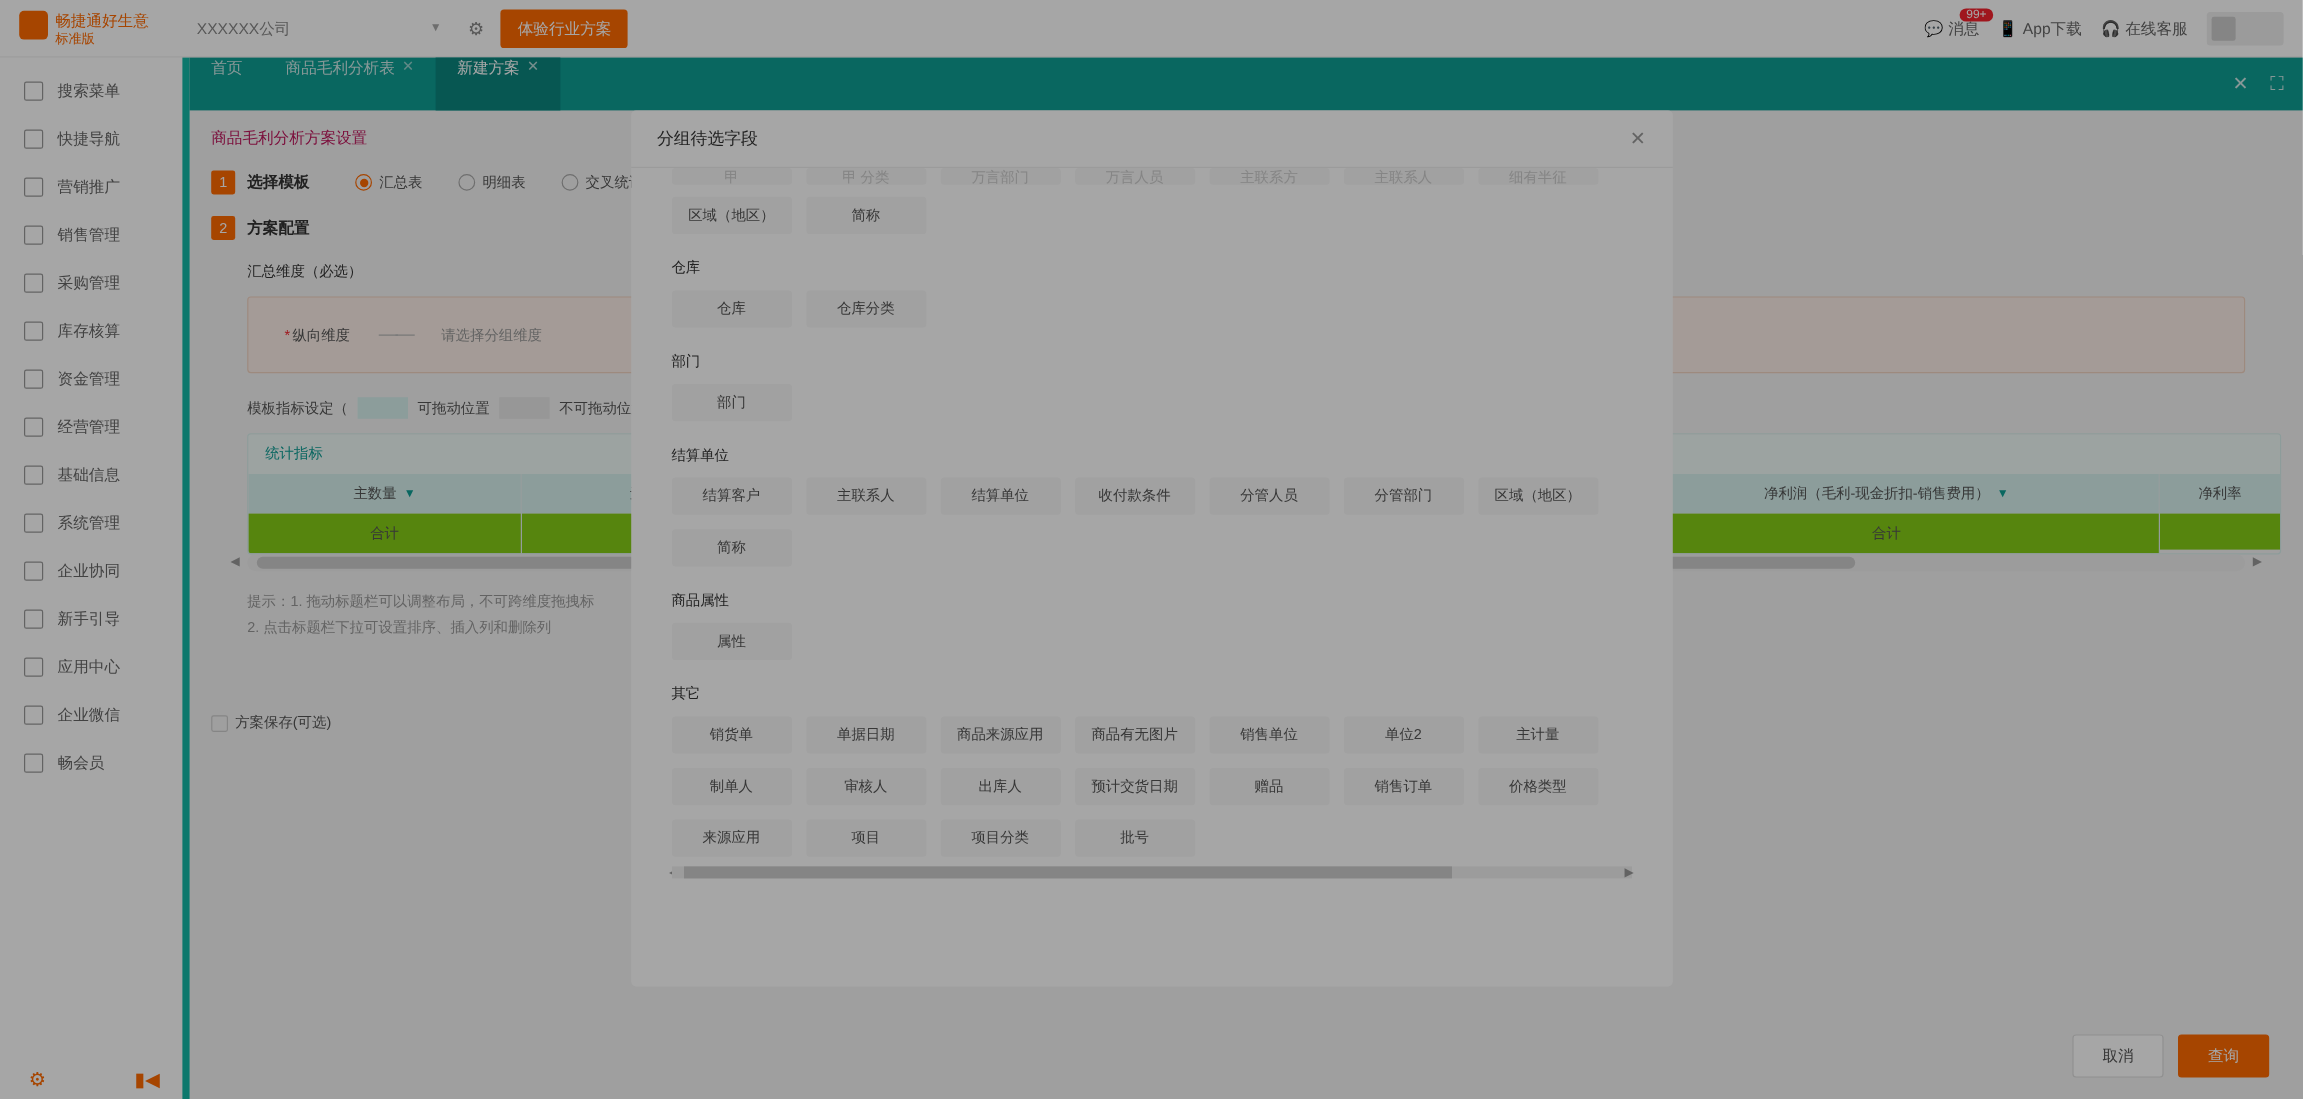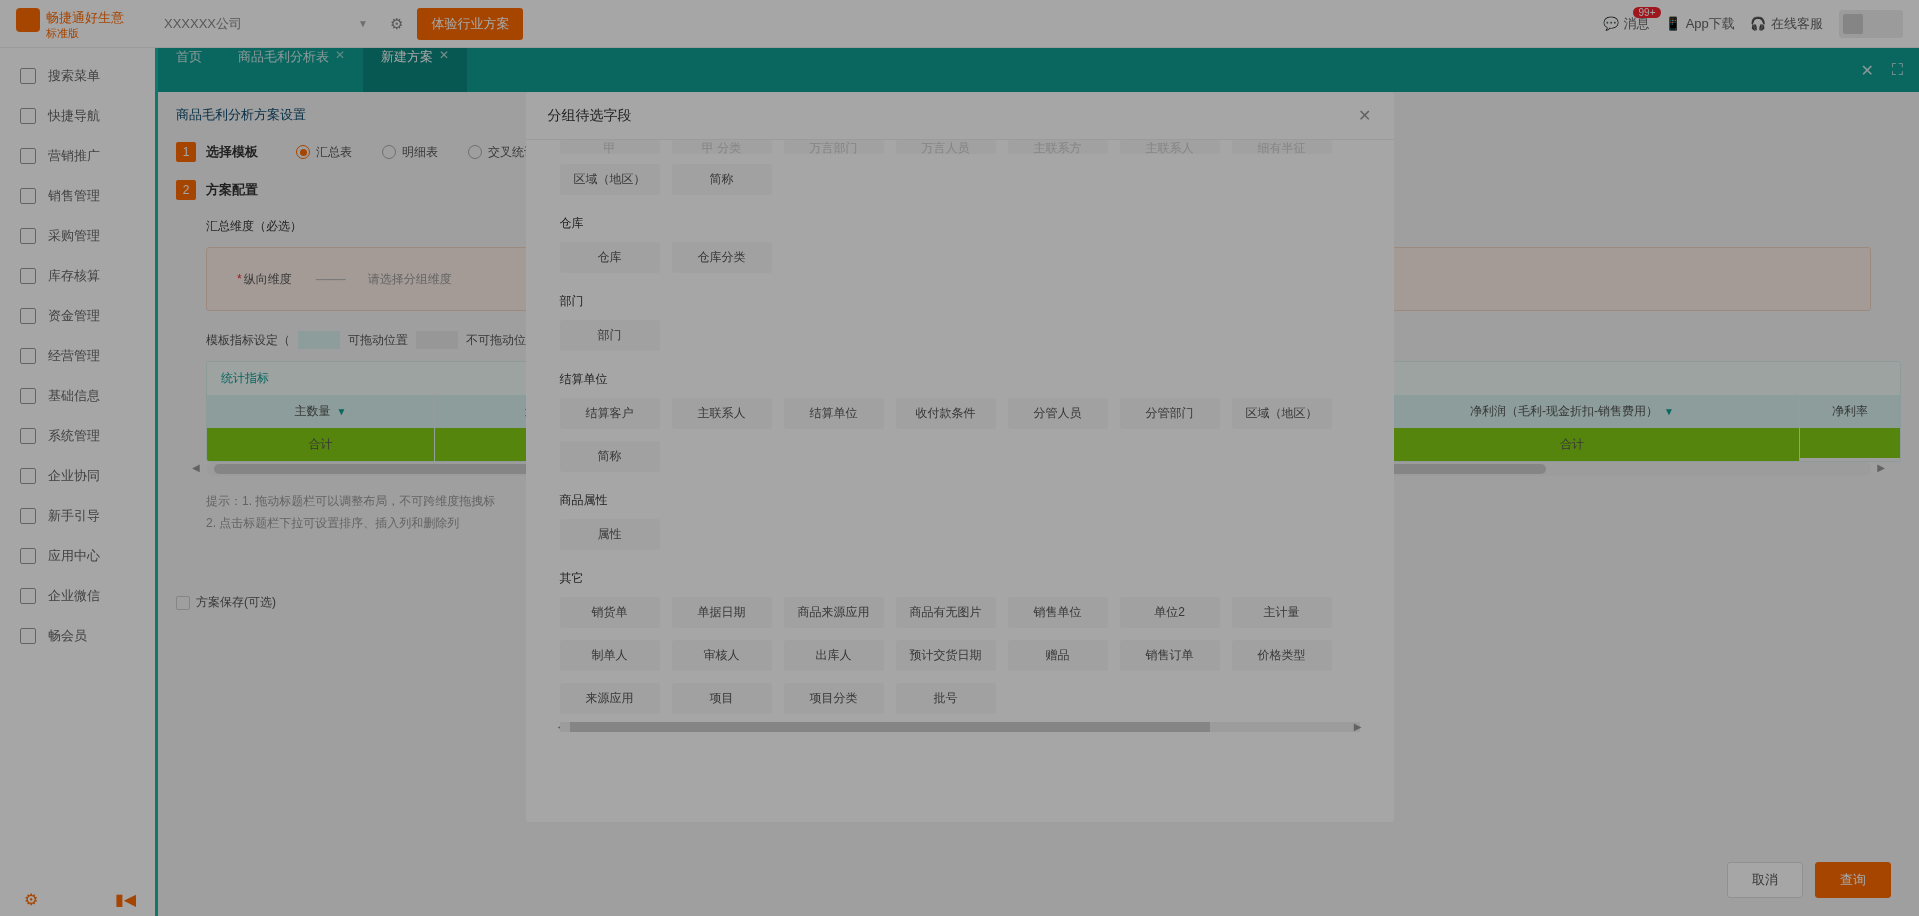--- a/index.html
+++ b/index.html
@@ -12,33 +12,33 @@
 .company-sel { width: 220px; height: 28px; line-height: 28px; color: #888; font-size: 13px; display: flex; align-items: center; justify-content: space-between; padding: 0 8px; }
 .chev { color: #aaa; font-size: 10px; }
 .gear { color: #888; margin: 0 14px; font-size: 15px; }
 .orange-btn { background: #ff6a00; color: #fff; border: none; padding: 7px 14px; border-radius: 3px; font-size: 13px; }
 .top-right { margin-left: auto; display: flex; align-items: center; gap: 16px; color: #666; font-size: 13px; }
 .top-item { display: flex; align-items: center; gap: 4px; position: relative; }
 .badge { position: absolute; top: -8px; right: -12px; background: #f5222d; color: #fff; font-size: 10px; padding: 0 6px; border-radius: 8px; }
 .avatar-box { width: 64px; height: 28px; background: #eee; border-radius: 3px; display:flex; align-items:center; padding-left:4px;}
 .avatar-box .av{width:20px;height:20px;background:#ccc;border-radius:2px;}
 .main { display: flex; height: calc(100% - 48px); }
-.sidebar { width: 158px; background: #fff; border-right: 3px solid #14b8a6; padding-top: 8px; display:flex; flex-direction:column;}
+.sidebar { width: 158px; background: #fff; border-right: 6px solid #14b8a6; padding-top: 8px; display:flex; flex-direction:column;}
 .sb-item { display: flex; align-items: center; padding: 11px 20px; color: #666; font-size: 13px; cursor: pointer; gap: 12px; }
 .sb-icon { width: 16px; height: 16px; border: 1.5px solid #999; border-radius: 2px; }
 .sb-footer{margin-top:auto; display:flex; justify-content:space-between; padding:10px 24px;}
 .sb-foot-ic{width:16px;height:16px;color:#ff6a00;}
 .content { flex: 1; display: flex; flex-direction: column; }
 .tabs { height: 44px; background: #0e9e94; display: flex; align-items: stretch; }
 .tab { padding: 0 18px; color: #cfeae8; font-size: 13px; display: flex; align-items: flex-start; gap: 6px; cursor: pointer; }
 .tab.active { background: #0c867f; color: #fff; }
 .tab-x { font-size: 12px; opacity: .7; }
 .tabs-right { margin-left: auto; display: flex; align-items: center; padding-right: 16px; gap: 18px; color: #cfeae8; }
 .page { padding: 14px 18px; flex: 1; overflow: auto; position: relative; }
-.page-title { font-size: 13px; color: #0c4a6e; margin-bottom: 18px; }
+.page-title { font-size: 13px; color: #be185d; margin-bottom: 18px; }
 .step-row { display: flex; align-items: center; gap: 10px; margin-bottom: 18px; }
 .step-n { width: 20px; height: 20px; background: #ff6a00; color: #fff; display: flex; align-items: center; justify-content: center; font-size: 12px; border-radius: 2px; }
 .step-t { font-size: 13px; font-weight: 600; color: #333; margin-right: 28px; }
 .radio { display: flex; align-items: center; gap: 6px; font-size: 12px; color: #555; margin-right: 20px; }
 .radio .circ { width: 14px; height: 14px; border: 1px solid #aaa; border-radius: 50%; display: flex; align-items: center; justify-content: center; }
 .radio.sel .circ { border-color: #ff6a00; }
 .radio.sel .circ::after { content: ''; width: 7px; height: 7px; background: #ff6a00; border-radius: 50%; }
 .sub-label { font-size: 12px; color: #333; margin: 10px 0 12px 30px; }
 .dim-box { margin-left: 30px; background: #fcefe8; border: 1px solid #f2d4c2; border-radius: 3px; padding: 22px 30px; display: flex; align-items: center; gap: 24px; width: calc(100% - 60px); }
 .dim-label { font-size: 12px; color: #555; }

